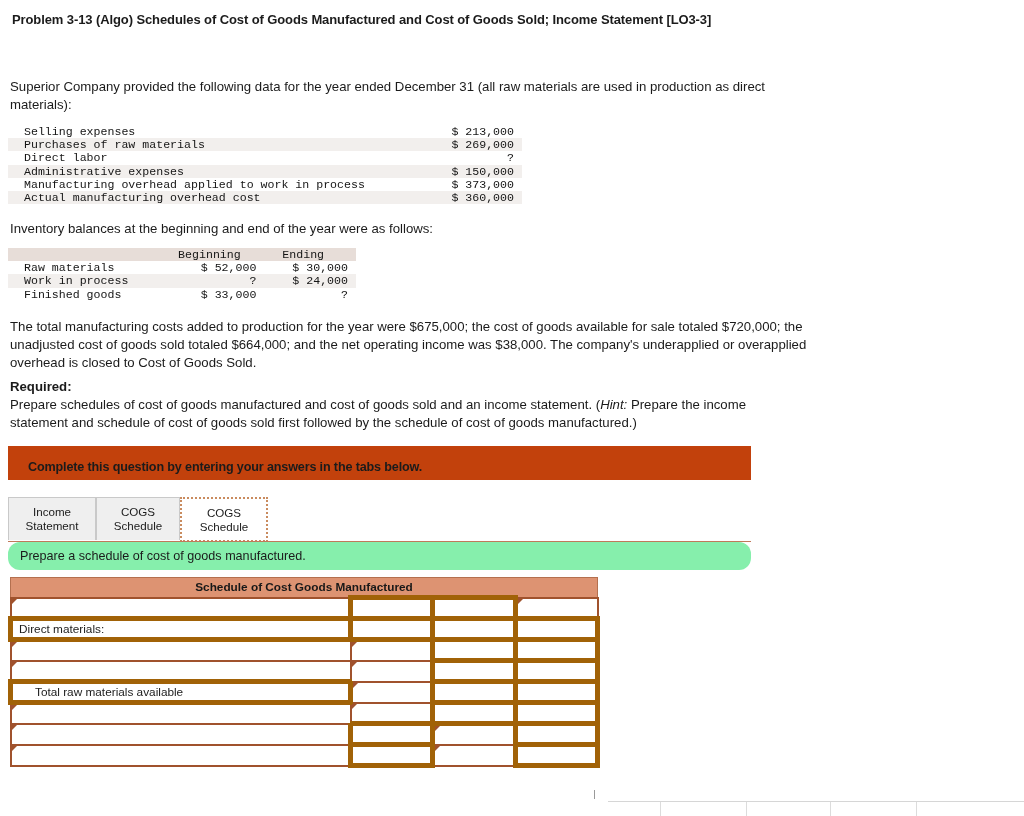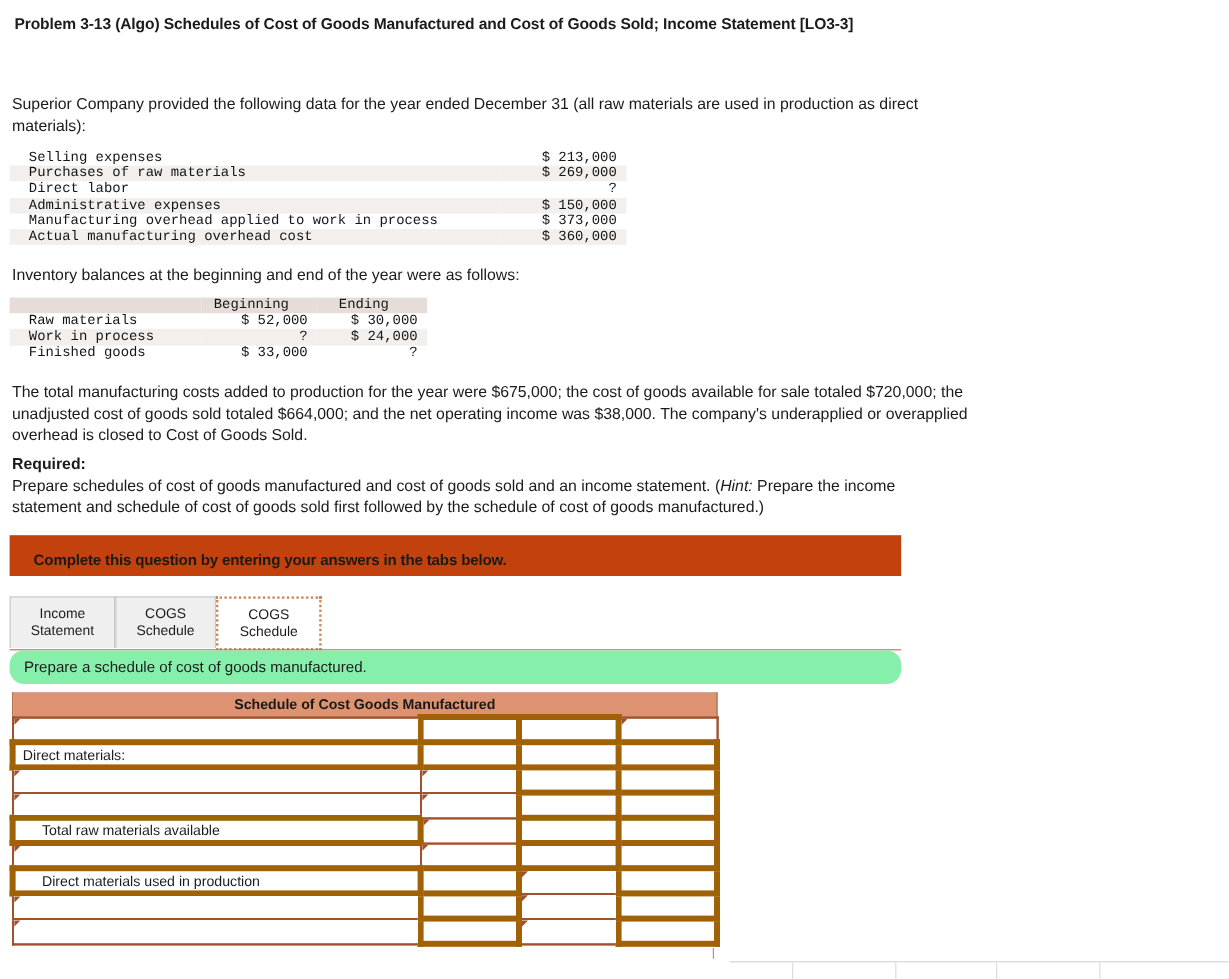--- a/index.html
+++ b/index.html
@@ -381,26 +381,20 @@
         <td></td>
         <td></td>
       </tr>
       <tr>
         <td class="input"></td>
         <td class="input"></td>
         <td></td>
         <td></td>
       </tr>
       <tr>
-        <td class="label-cell indent">Direct materials used in production</td>
-        <td></td>
-        <td class="input"></td>
-        <td></td>
-      </tr>
-      <tr>
         <td class="input"></td>
         <td></td>
         <td class="input"></td>
         <td></td>
       </tr>
       <tr>
         <td class="input"></td>
         <td></td>
         <td class="input"></td>
         <td></td>

